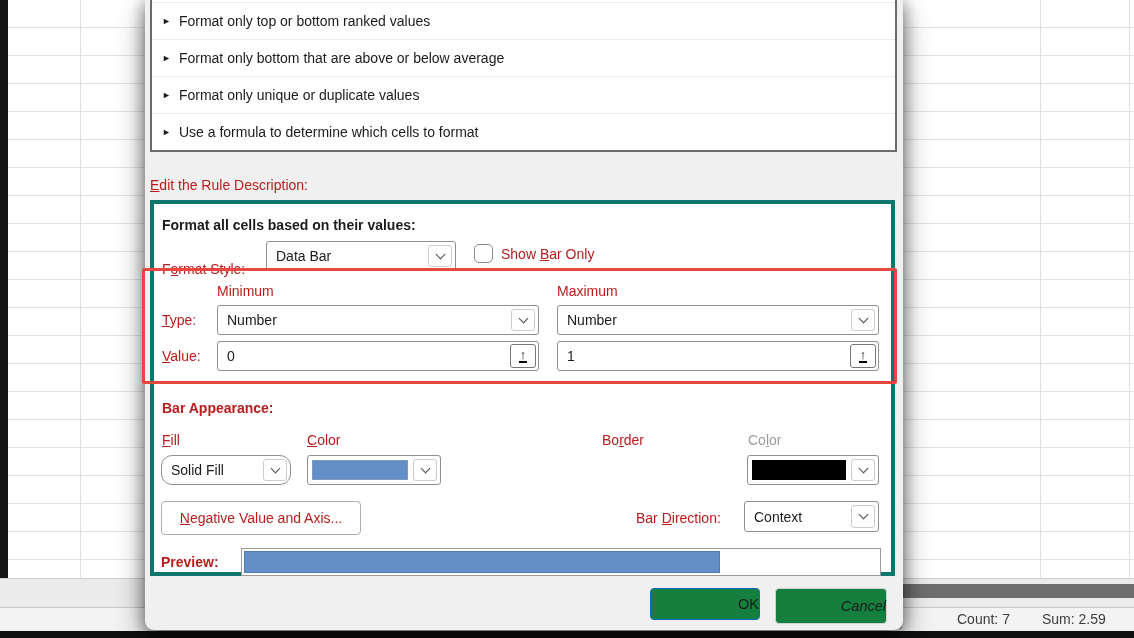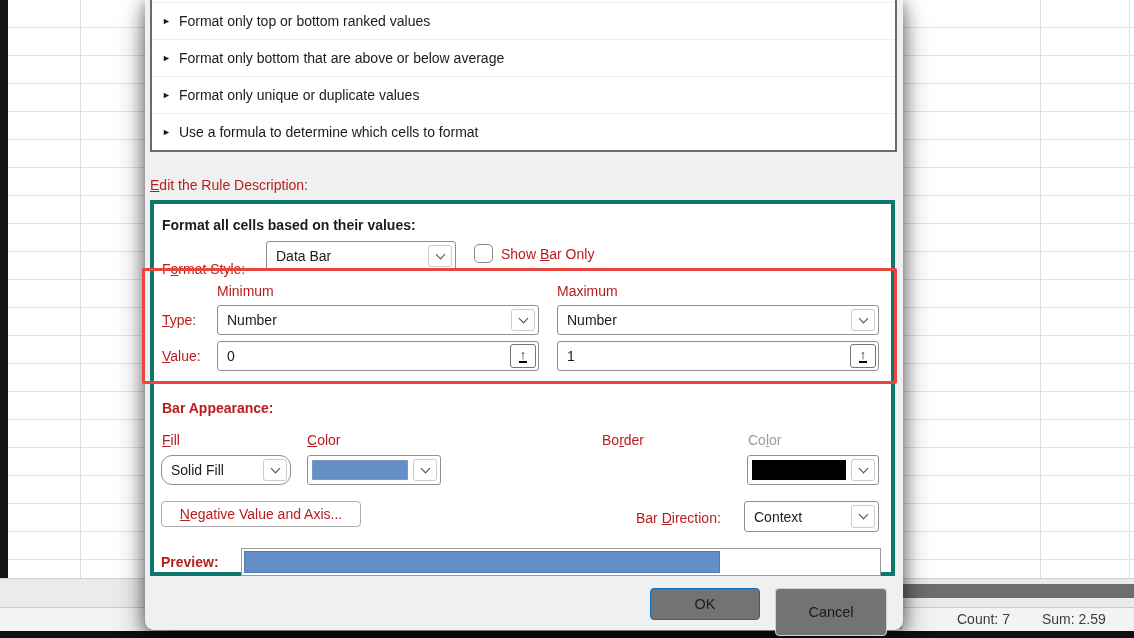--- a/index.html
+++ b/index.html
@@ -54,25 +54,25 @@
   .spinfield { position:absolute; background:#fff; border:1px solid #8f8f8f; border-radius:3px; font-size:14px; }
   .field-text { position:absolute; left:9px; top:50%; transform:translateY(-50%); }
   .collapse-btn { position:absolute; right:2px; top:2px; bottom:2px; width:26px; background:#fff; border:1px solid #777;
     border-radius:3px; display:flex; align-items:center; justify-content:center; }
   .collapse-icon { font-size:13px; line-height:12px; font-weight:bold; color:#000; border-bottom:2.5px solid #000; padding:0 1px; }
   
   .checkbox { position:absolute; width:19px; height:19px; background:#fff; border:1px solid #8a8a8a; border-radius:5px; }
   
   .red-box { position:absolute; left:-3px; top:268px; width:755px; height:116px; border:3px solid #E8473F; border-radius:2px; pointer-events:none; }
   
-  .btn { position:absolute; background:#737373; border:1px solid #d1d1d1; border-radius:4px; font-size:14.5px;
-    display:flex; align-items:center; justify-content:center; color:#1b1b1b; }
+  .btn { position:absolute; background:#15803d; border:1px solid #d1d1d1; border-radius:4px; font-size:14.5px;
+    display:flex; align-items:center; justify-content:flex-end; color:#1b1b1b; }
   .btn-ok { left:505px; top:588px; width:110px; height:32px; border:1px solid #0F6CBD; }
-  .btn-cancel { left:630px; top:588px; width:112px; height:48px; }
-  .neg-btn { left:7px; top:297px; width:200px; height:26px; border:1px solid #adadad; border-radius:4px; background:#fff;
+  .btn-cancel { left:630px; top:588px; width:112px; height:36px;font-style:italic; }
+  .neg-btn { left:7px; top:297px; width:200px; height:34px; border:1px solid #adadad; border-radius:4px; background:#fff;
     display:flex; align-items:center; justify-content:center; }
   
   .preview-box { position:absolute; left:87px; top:344px; width:640px; height:28px; background:#fff; border:1px solid #9a9a9a; padding:2px; }
   .preview-bar { height:100%; border:1px solid #4f79b8; }
   .gray-lbl { color:#9b9b9b; }
 </style>
 </head>
 <body>
 
 <div class="screen">

